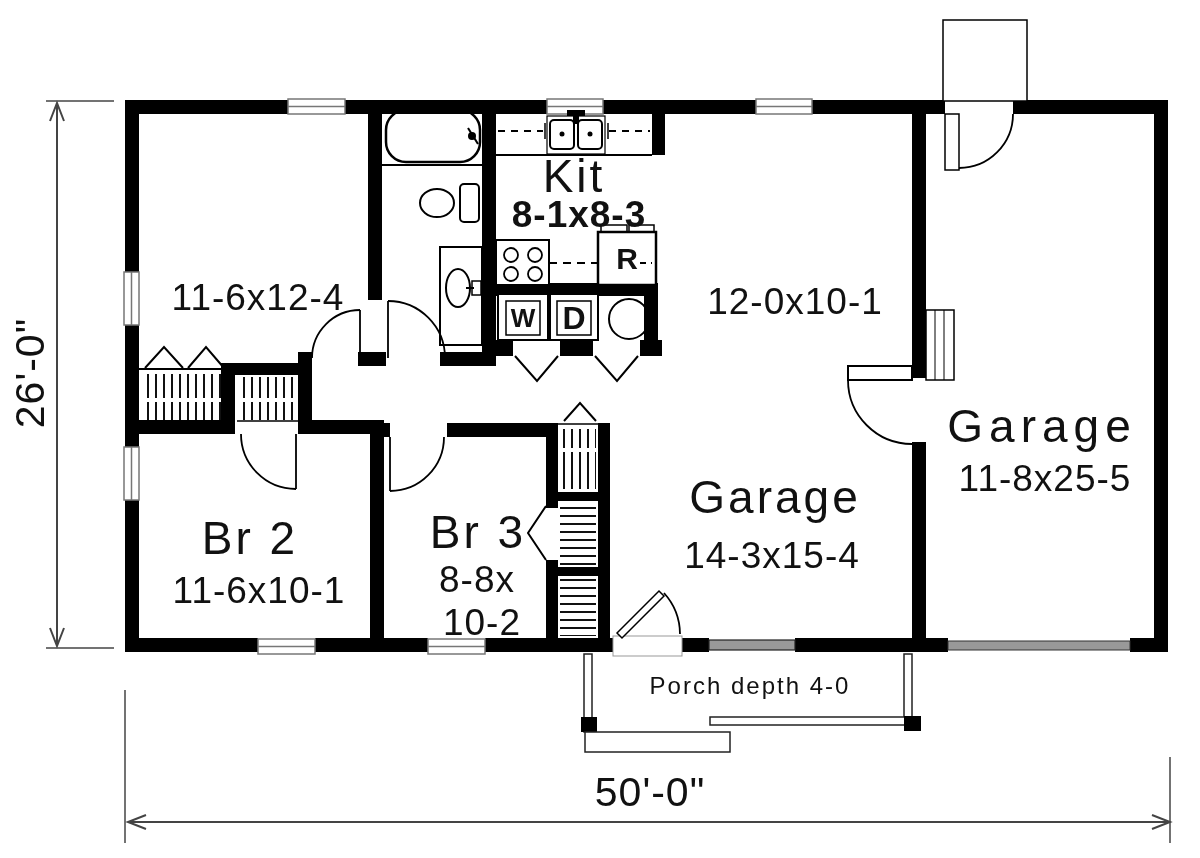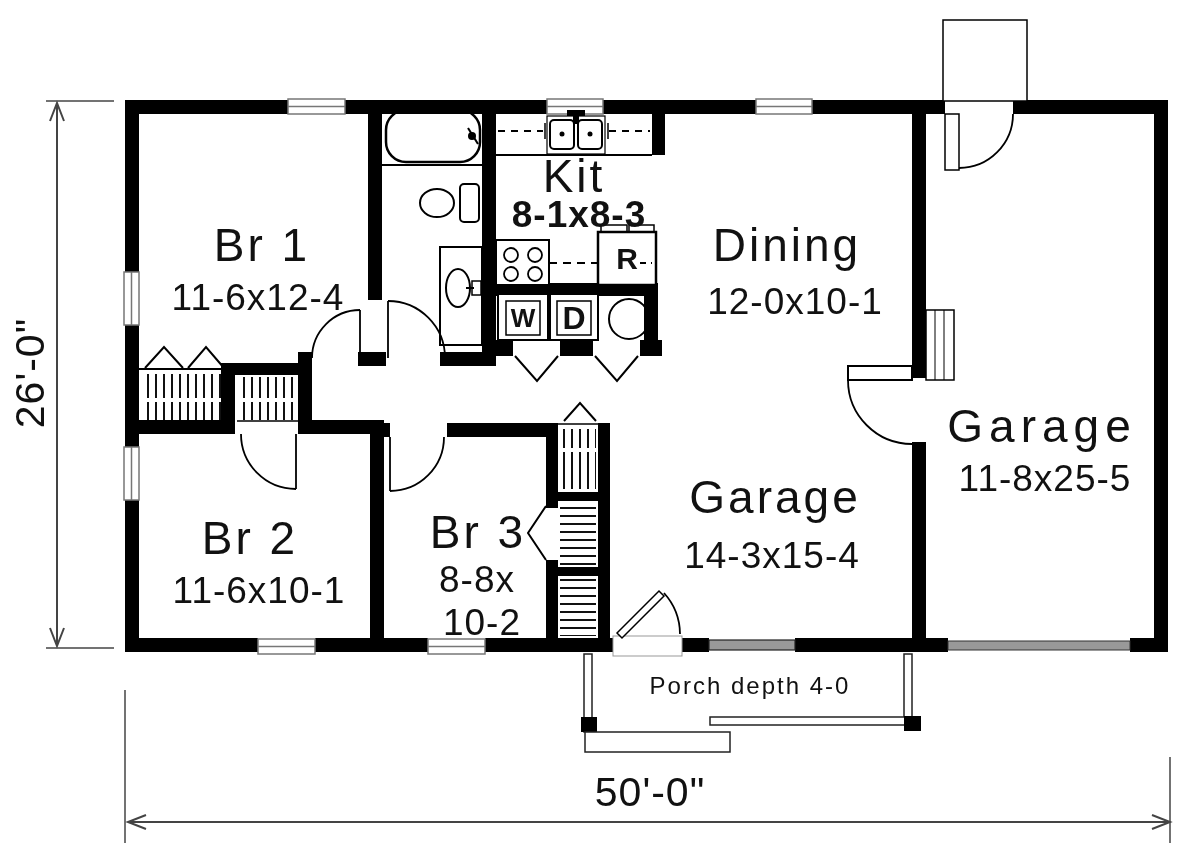--- a/index.html
+++ b/index.html
@@ -246,27 +246,25 @@
     <g>
       <line x1="128" y1="822" x2="1170" y2="822" stroke-width="2"></line>
       <polyline points="146,815 128,822 146,829" stroke-width="2"></polyline>
       <polyline points="1152,815 1170,822 1152,829" stroke-width="2"></polyline>
       <line x1="125" y1="690" x2="125" y2="843" stroke-width="1.5"></line>
       <line x1="1170" y1="757" x2="1170" y2="843" stroke-width="1.5"></line>
     </g>
   </g>
 </svg>
 
-  <div class="lbl room-name" style="left:262px;top:245px;">Br 1</div>
   <div class="lbl room-dims" style="left:258px;top:297px;">11-6x12-4</div>
 
   <div class="lbl room-name" style="left:574px;top:176px;">Kit</div>
   <div class="lbl room-dims" style="left:579px;top:214px;font-weight:bold;">8-1x8-3</div>
 
-  <div class="lbl room-name" style="left:787px;top:245px;">Dining</div>
   <div class="lbl room-dims" style="left:795px;top:301px;">12-0x10-1</div>
 
   <div class="lbl room-name garage-name" style="left:1042px;top:426px;">Garage</div>
   <div class="lbl room-dims" style="left:1045px;top:478px;">11-8x25-5</div>
 
   <div class="lbl room-name" style="left:250px;top:538px;">Br 2</div>
   <div class="lbl room-dims" style="left:259px;top:590px;">11-6x10-1</div>
 
   <div class="lbl room-name" style="left:478px;top:532px;">Br 3</div>
   <div class="lbl room-dims" style="left:477px;top:579px;">8-8x</div>

